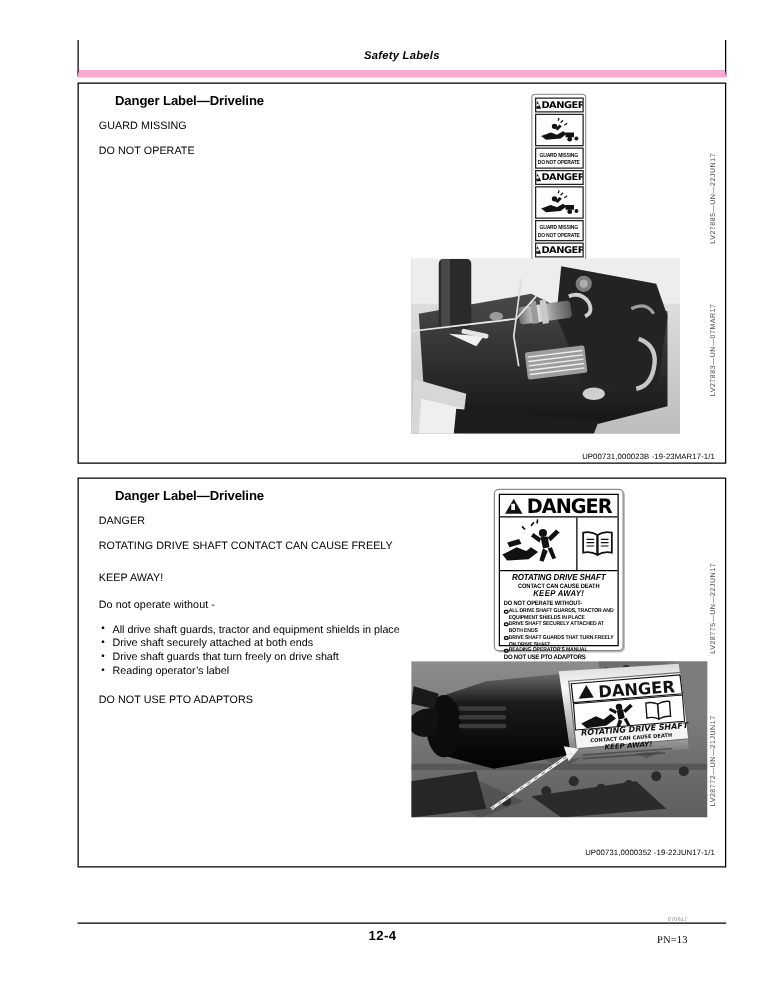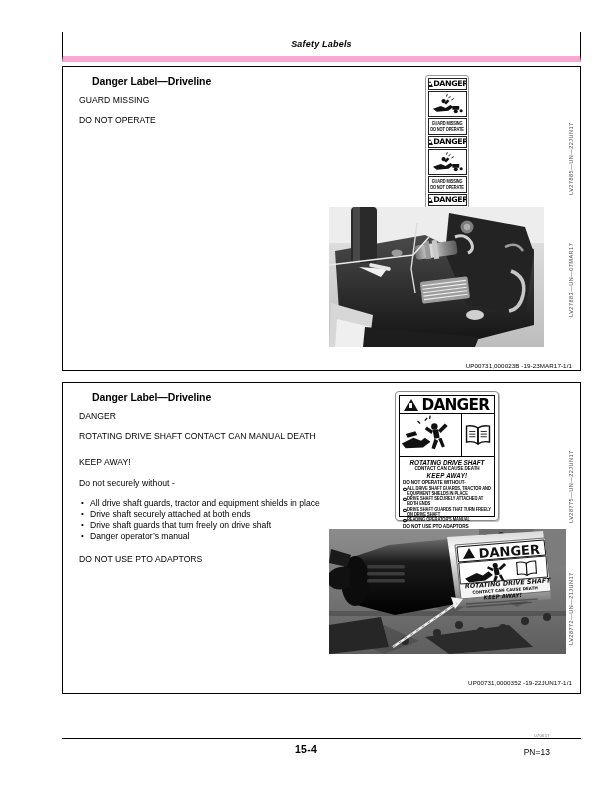--- a/index.html
+++ b/index.html
@@ -363,20 +363,21 @@
     font-size: 4.2px;
     color: #777;
     letter-spacing: .3px;
   }
   .footer-pn {
     position: absolute;
     right: 62px;
     top: 747px;
     font-size: 8.4px;
     letter-spacing: .1px;
+    font-family: Liberation Serif, serif;
   }
 </style>
 </head>
 <body>
 
 <div class="page">
 
   <div class="header-band">
     <div class="header-title">Safety Labels</div>
   </div>
@@ -517,29 +518,29 @@
 
       <div class="sec-code" style="right:8px; top:295px;">UP00731,000023B -19-23MAR17-1/1</div>
     </div>
   </div>
 
   <div class="section" id="section-2">
     <div class="sec-body">
 
       <div class="sec-title">Danger Label—Driveline</div>
       <div class="txt w" style="top:28px;">DANGER</div>
-      <div class="txt w" style="top:48px; width:240px;">ROTATING DRIVE SHAFT CONTACT CAN MANUAL DEATH</div>
+      <div class="txt w" style="top:48px; width:240px;">ROTATING DRIVE SHAFT CONTACT CAN CAUSE FREELY</div>
       <div class="txt w" style="top:74px;">KEEP AWAY!</div>
-      <div class="txt w" style="top:95px;">Do not securely without -</div>
+      <div class="txt w" style="top:95px;">Do not operate without -</div>
 
       <ul class="bullets" style="top:115px;">
         <li>All drive shaft guards, tractor and equipment shields in place</li>
         <li>Drive shaft securely attached at both ends</li>
         <li>Drive shaft guards that turn freely on drive shaft</li>
-        <li>Danger operator’s manual</li>
+        <li>Reading operator’s label</li>
       </ul>
 
       <div class="txt w" style="top:171px;">DO NOT USE PTO ADAPTORS</div>
 
       <div class="big-label" style="left:332px; top:8px; width:104px; height:130px;">
         <div class="bl-inner">
 
           <div class="bl-head">
             <span class="dg-tri"></span>
             <span class="dg-word">DANGER</span>
@@ -703,17 +704,17 @@
         </svg>
       </div>
 
       <div class="fig-code" style="left:505px; top:262px;">LV28772—UN—21JUN17</div>
 
       <div class="sec-code" style="right:8px; top:296px;">UP00731,0000352 -19-22JUN17-1/1</div>
     </div>
   </div>
 
   <div class="footer-rule"></div>
-  <div class="page-num">15-4</div>
+  <div class="page-num">12-4</div>
   <div class="footer-code">070617</div>
   <div class="footer-pn">PN=13</div>
 
 </div>
 
 </body></html>

